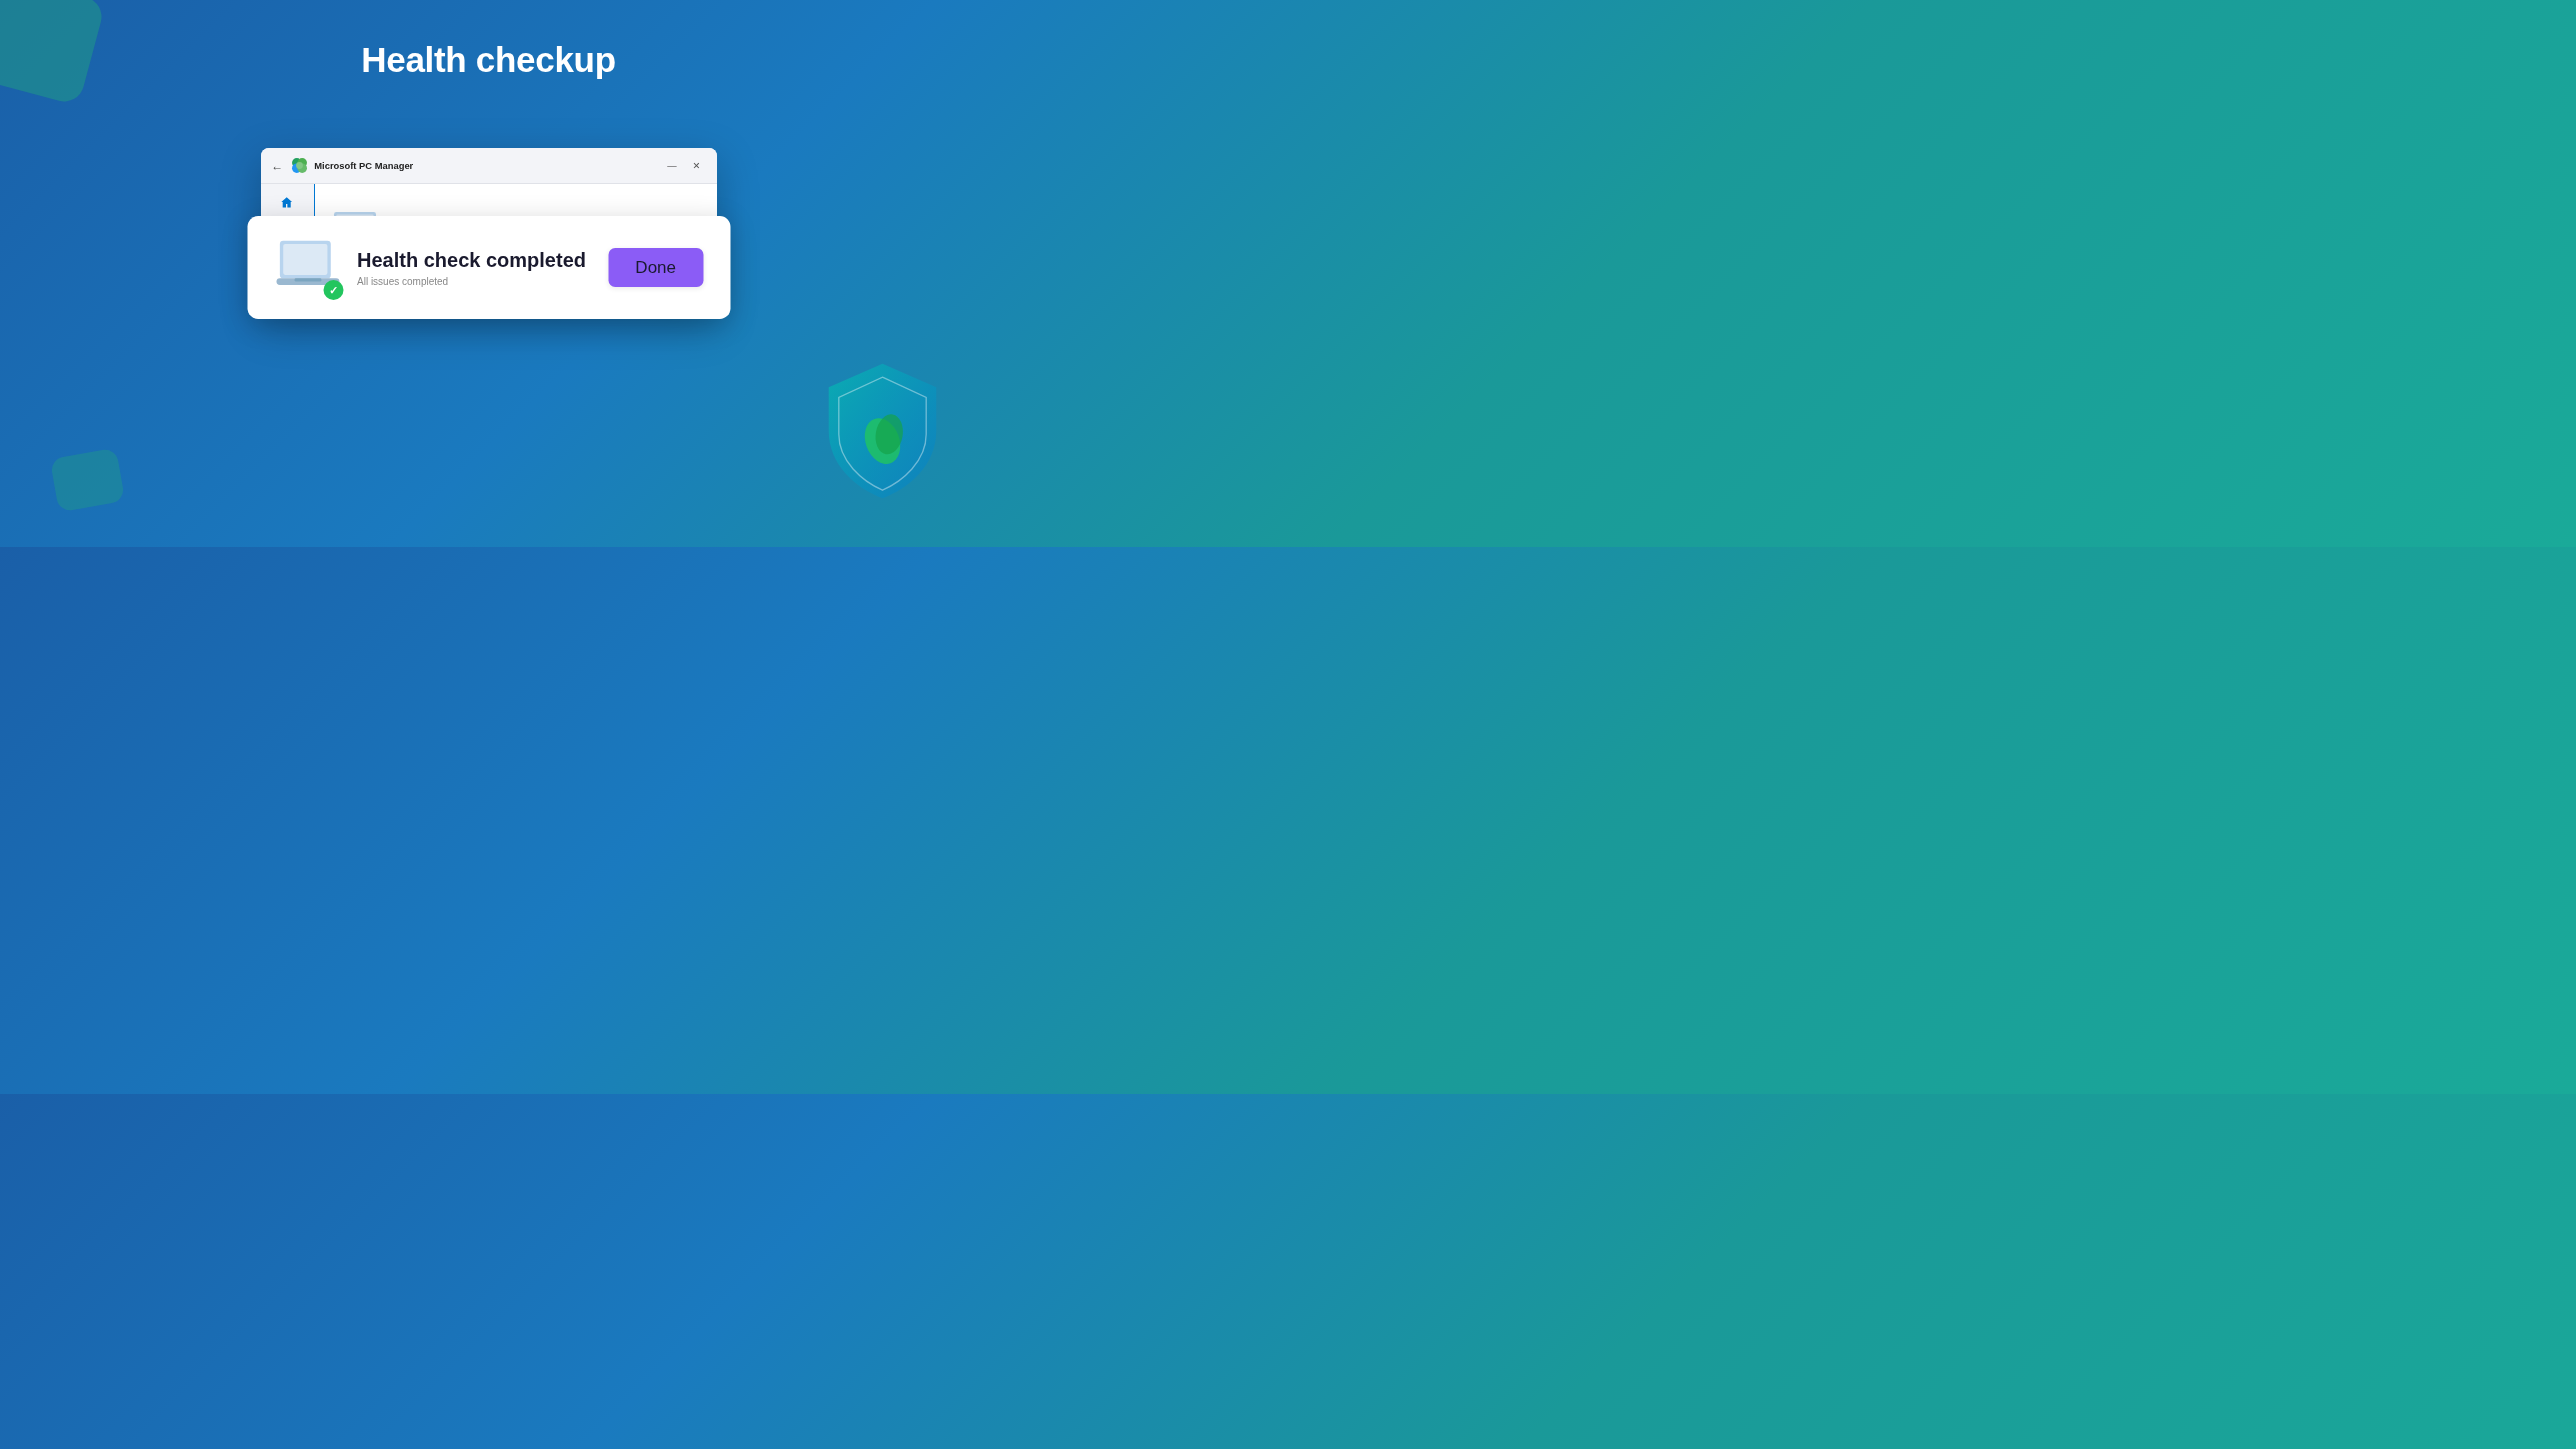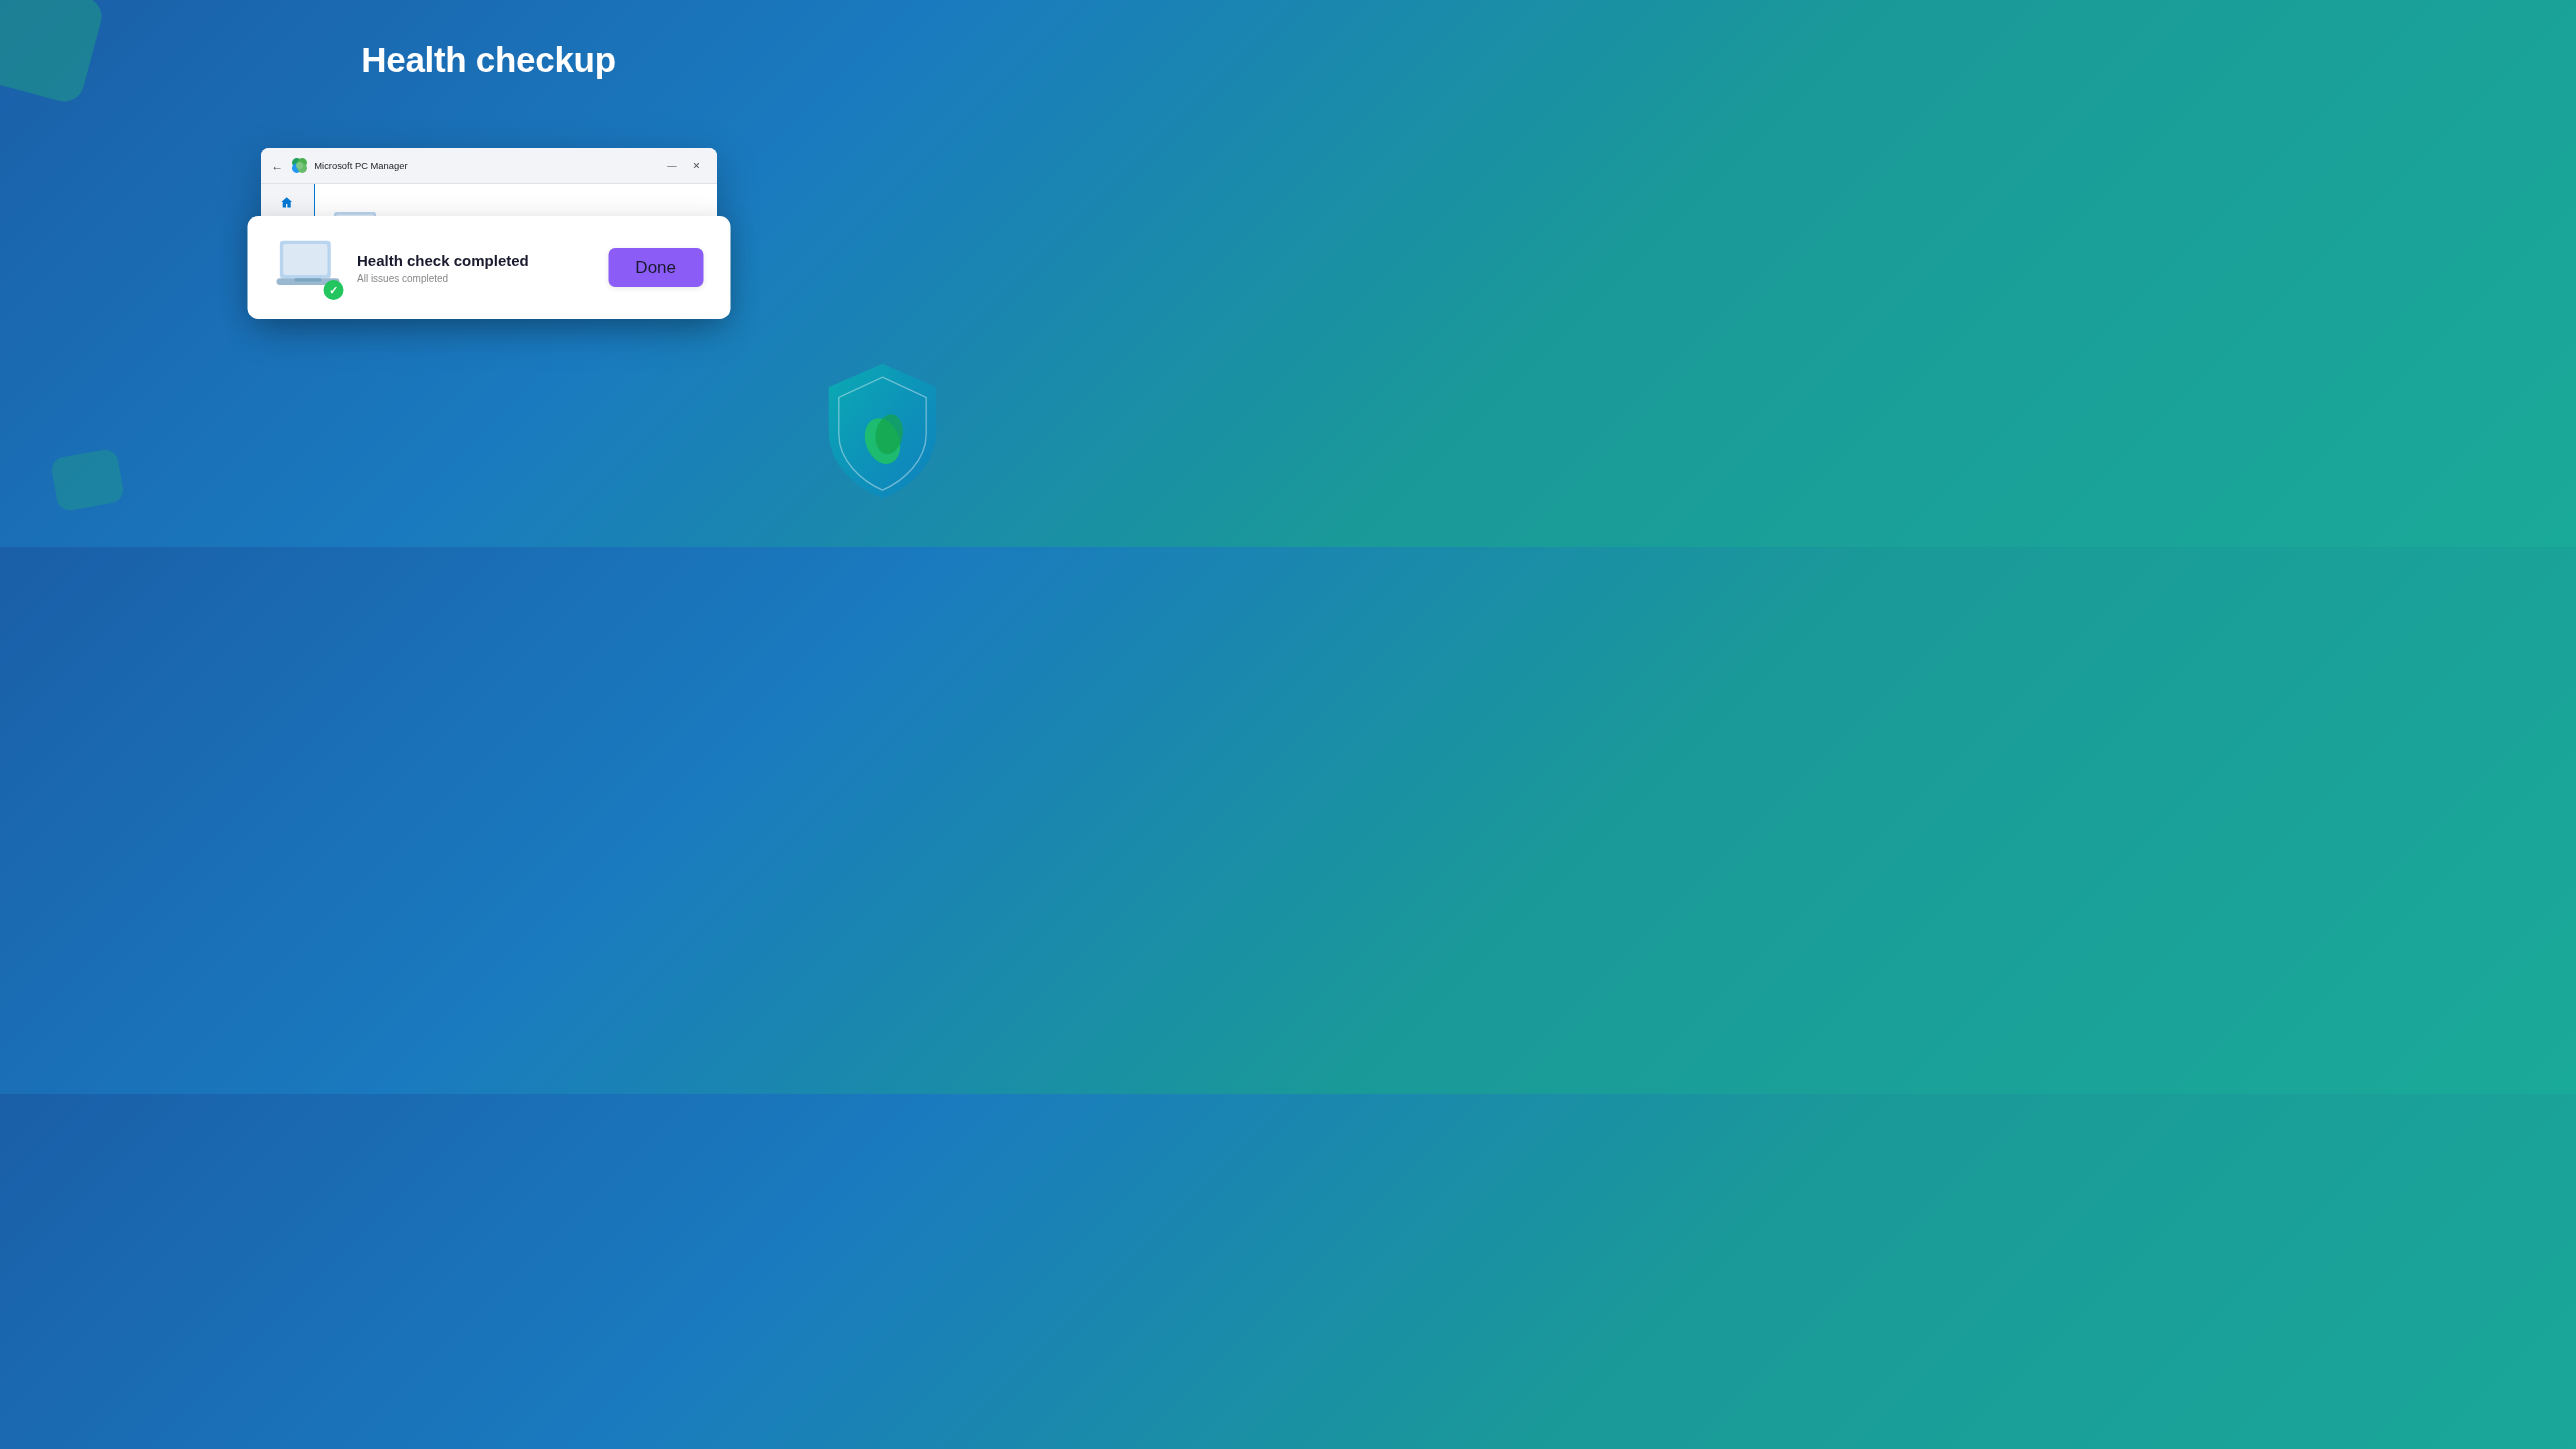--- a/index.html
+++ b/index.html
@@ -95,21 +95,21 @@
 
     .title-bar-icon {
       width: 19px;
       height: 19px;
       margin-right: 5.4px;
     }
 
     .title-bar-text {
       font-size: 9.4px;
       color: #222;
-      font-weight: 400;
+      font-weight: 700;
       flex: 1;
     }
 
     .title-bar-controls {
       display: flex;
       gap: 5.4px;
     }
 
     .title-btn {
       background: none;
@@ -286,21 +286,21 @@
       color: white;
       font-size: 10.7px;
       font-weight: bold;
     }
 
     .completion-info {
       flex: 1;
     }
 
     .completion-title {
-      font-size: 15px;
+      font-size: 20px;
       font-weight: 700;
       color: #1a1a2e;
       margin-bottom: 4px;
     }
 
     .completion-subtitle {
       font-size: 10px;
       color: #888;
     }
 

